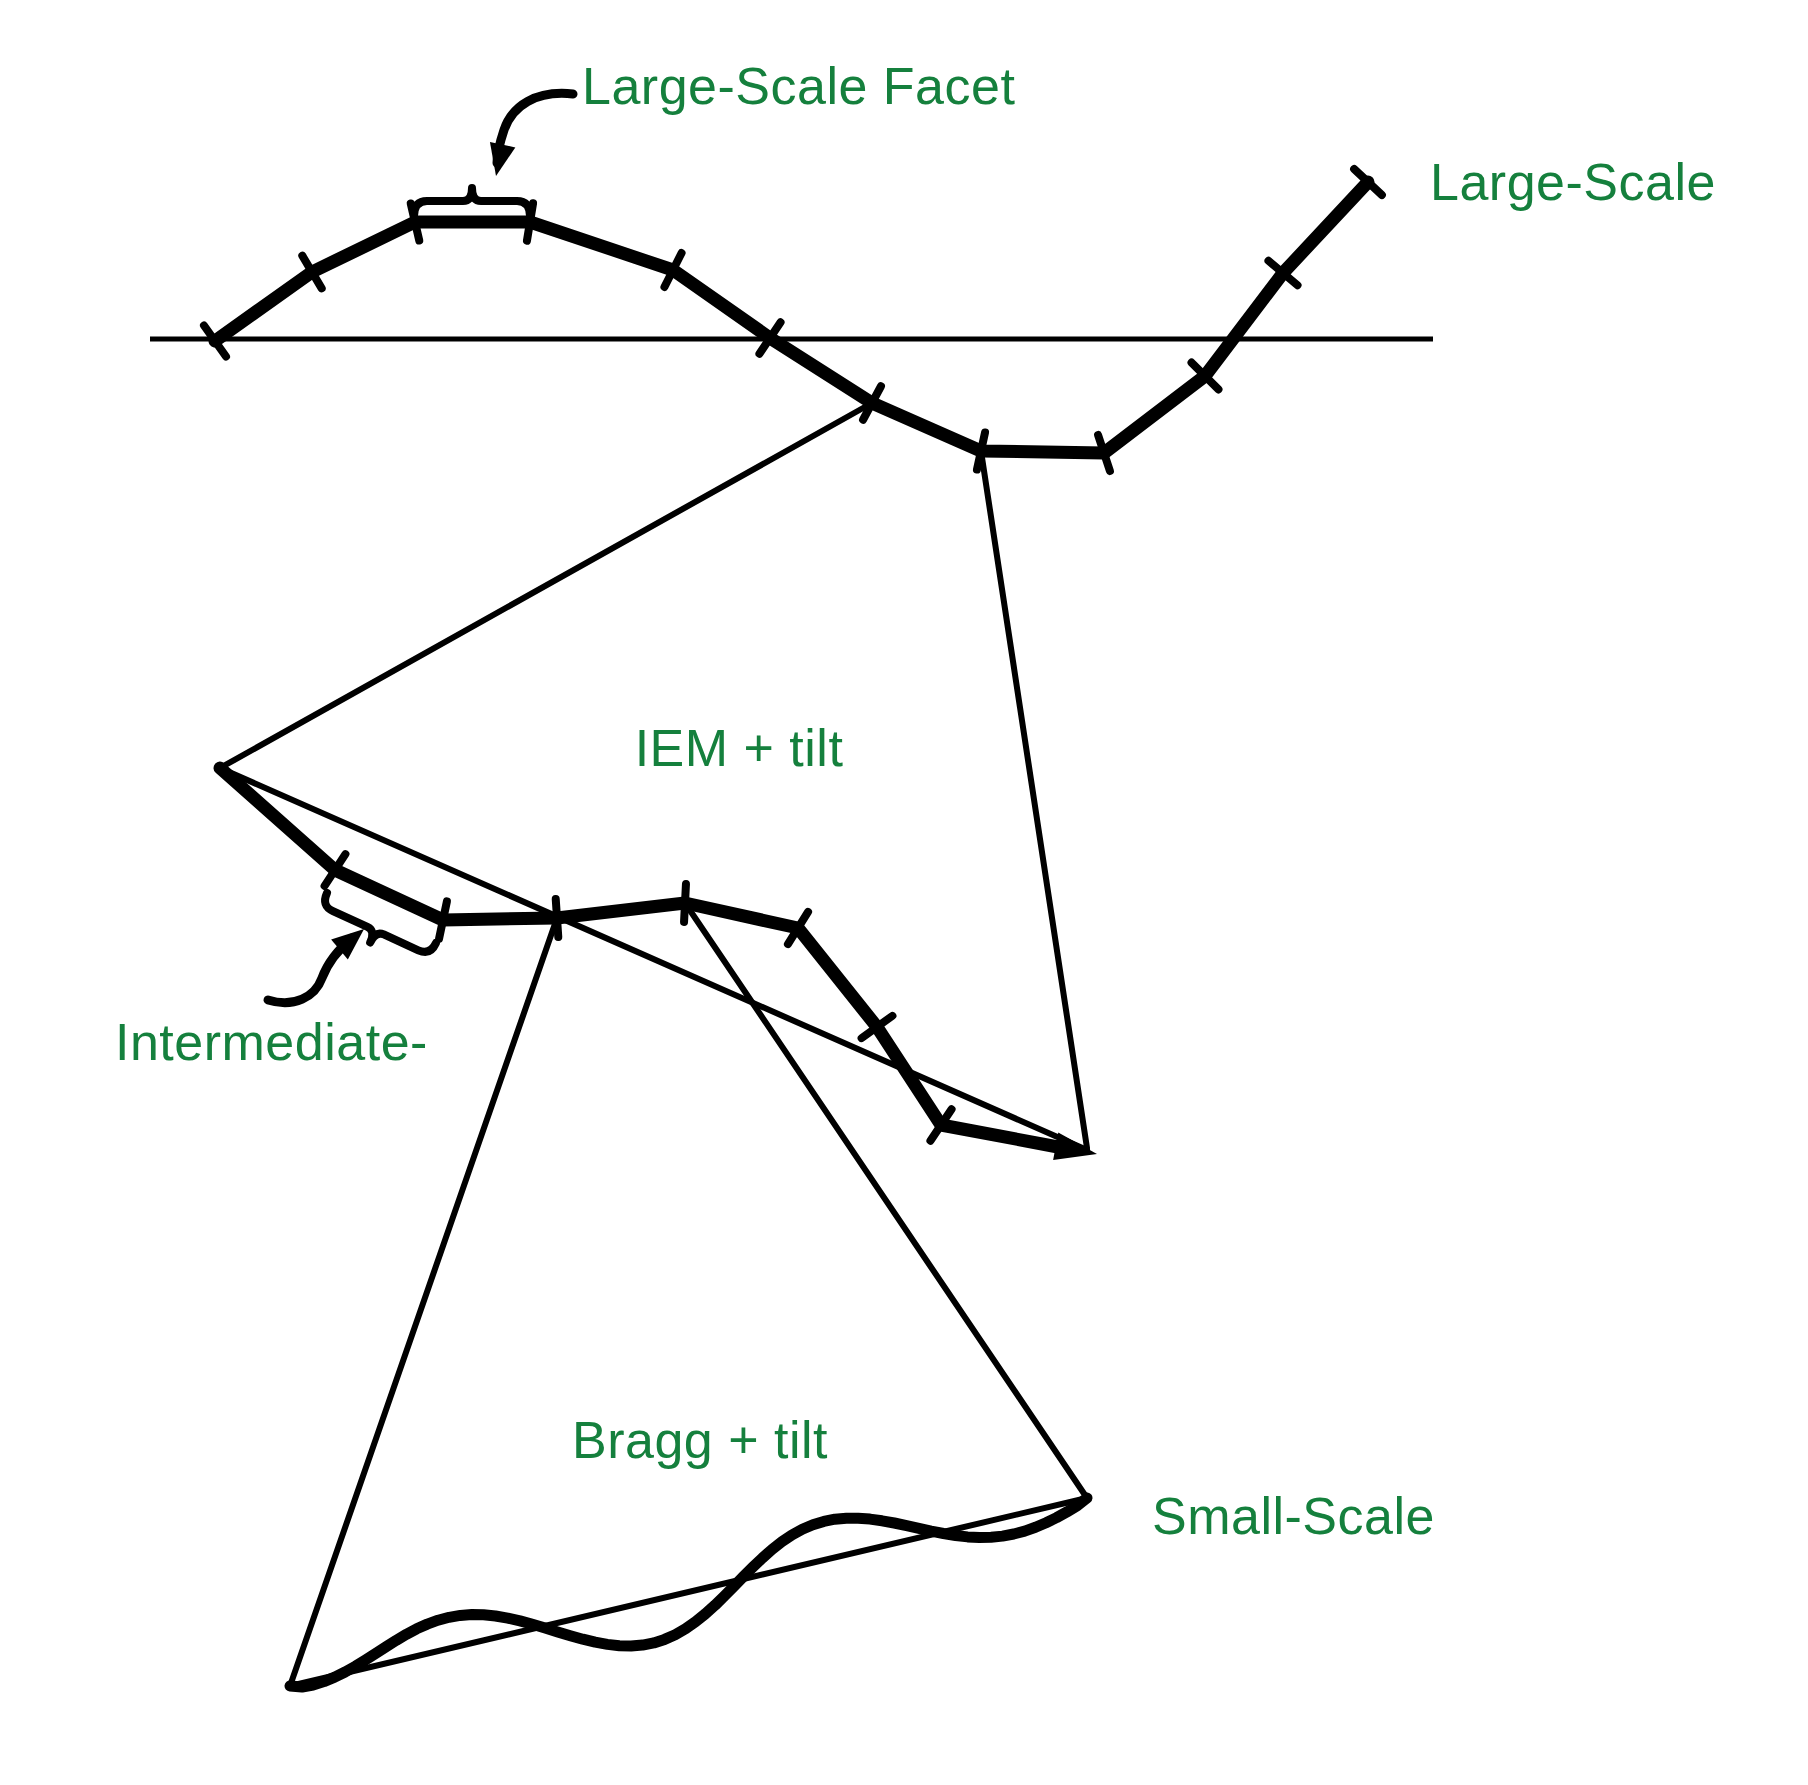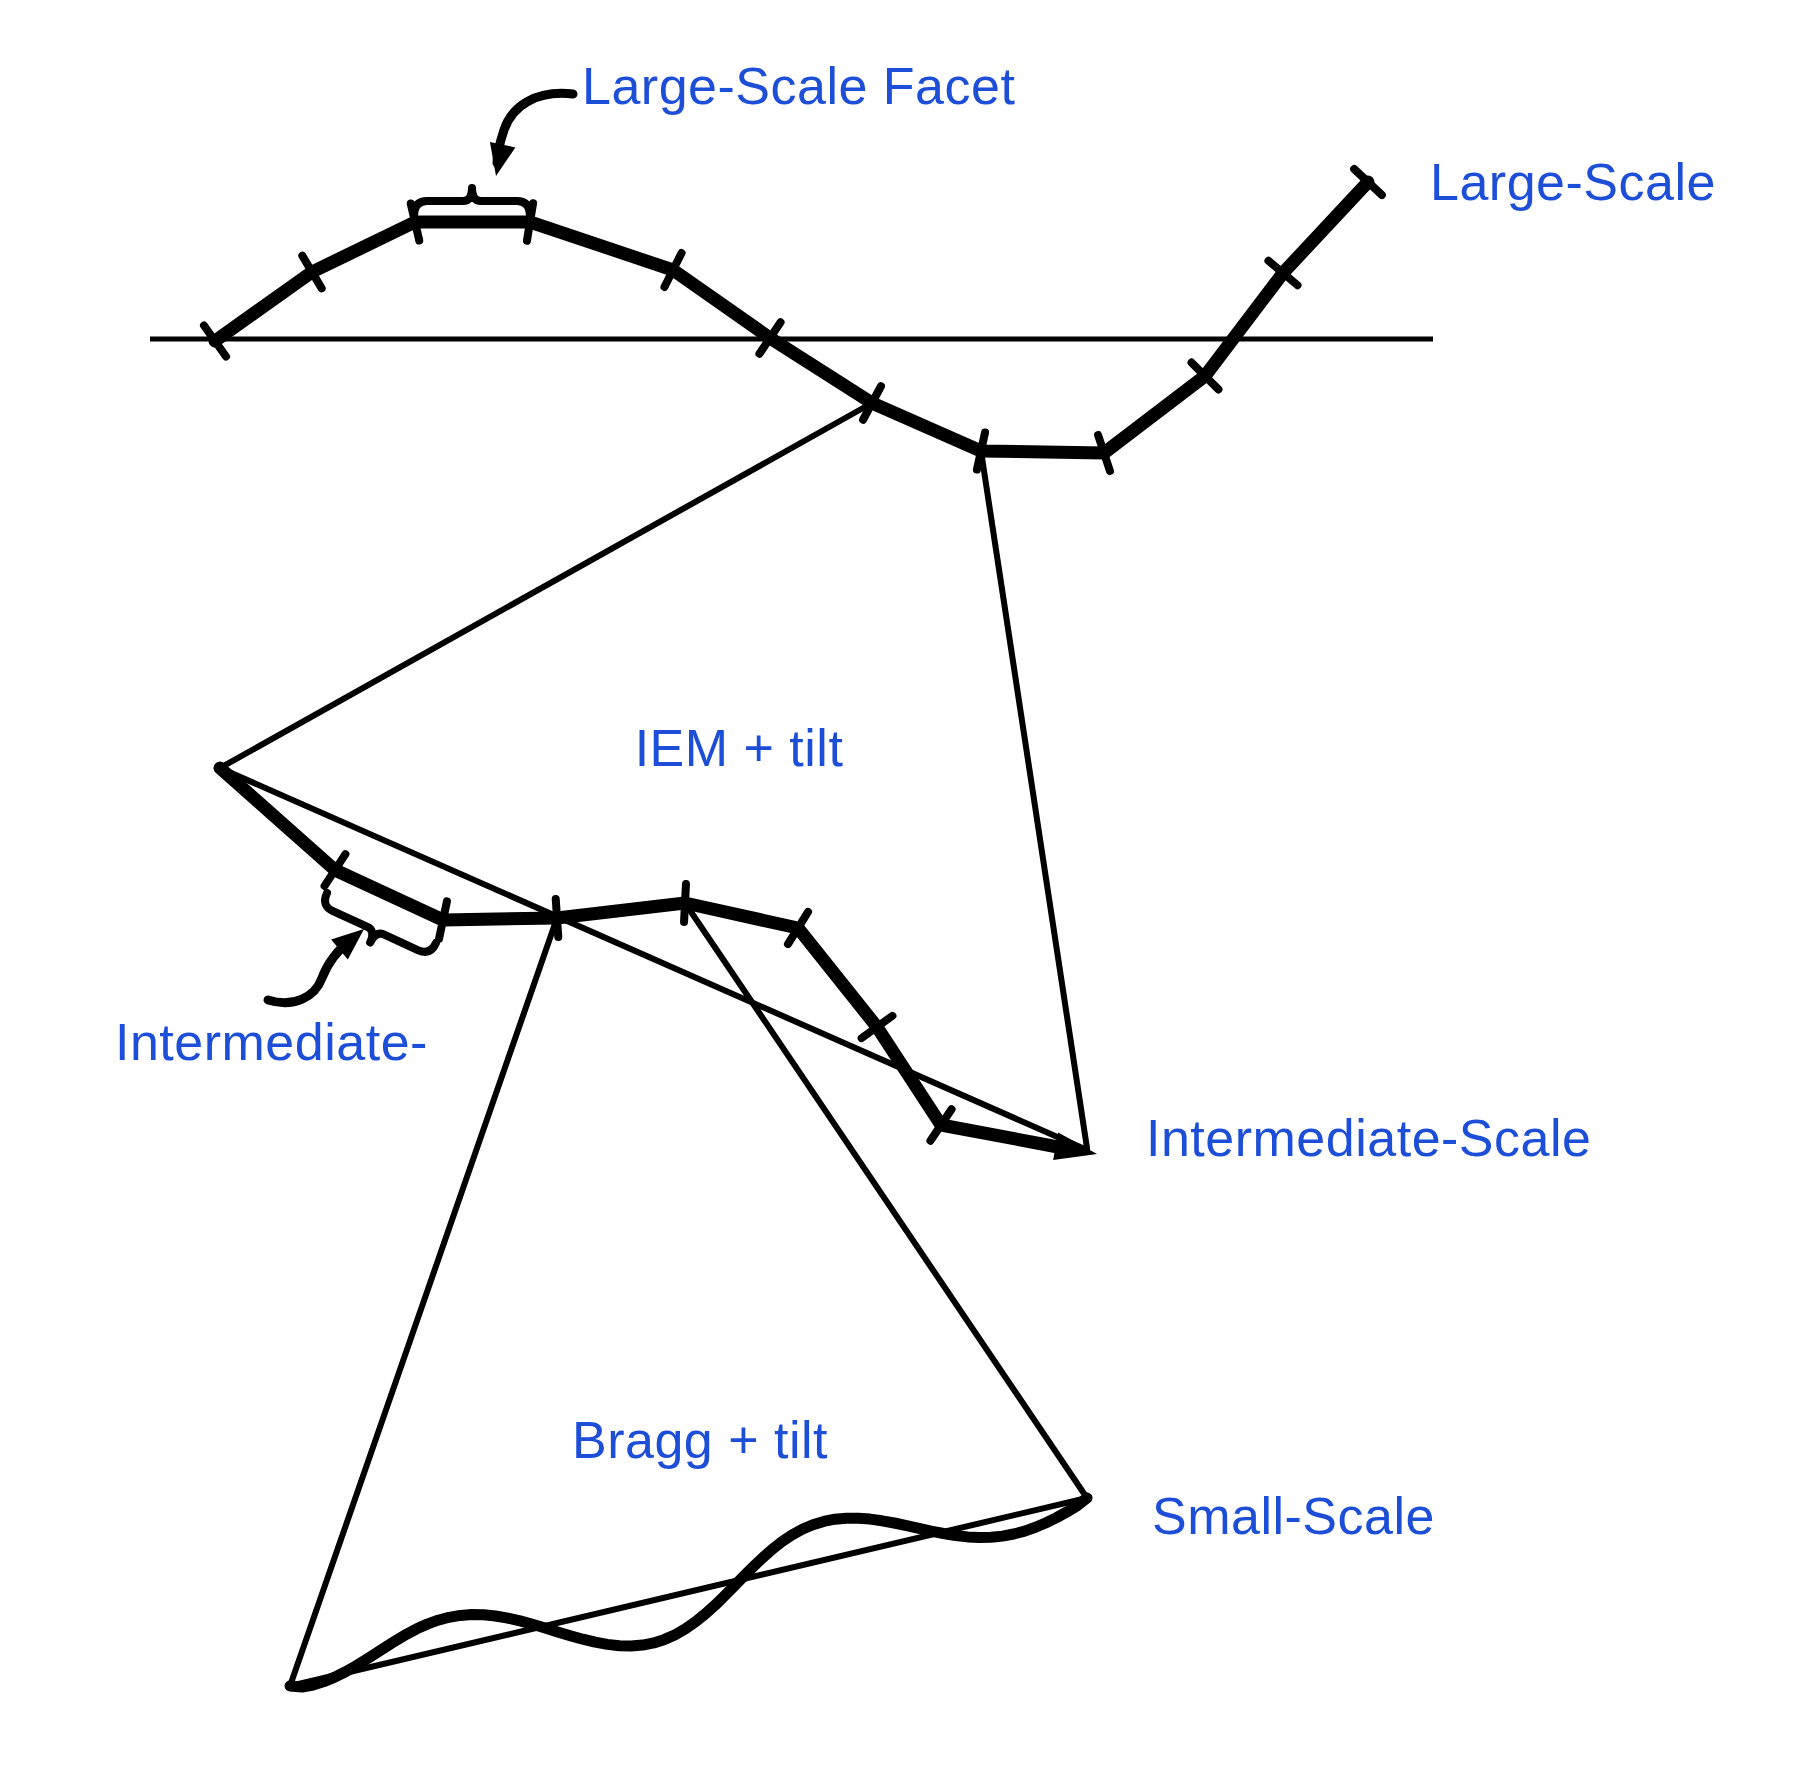--- a/index.html
+++ b/index.html
@@ -9,21 +9,21 @@
     background:#ffffff;
     overflow:hidden;
     font-family:"Liberation Sans", sans-serif;
   }
   .stage svg{position:absolute;left:0;top:0;}
   .lbl{
     position:absolute;
     font-family:"Liberation Sans", sans-serif;
     font-size:52px;
     line-height:1.08;
-    color:#1d4ed8;
+    color:#15803d;
     white-space:nowrap;
     letter-spacing:0.5px;
   }
   .center{transform:translateX(-50%);}
 </style>
 </head>
 <body>
 
 <div class="stage">
 
@@ -98,19 +98,18 @@
 
 
   <div class="lbl" style="left:1430px;top:154px">Large-Scale</div>
 
   <div class="lbl center" style="left:739px;top:720px">IEM + tilt</div>
 
   <div class="lbl" style="left:115px;top:1014px">
     <div>Intermediate-</div>
   </div>
 
-  <div class="lbl" style="left:1146px;top:1110px">Intermediate-Scale</div>
 
   <div class="lbl center" style="left:700px;top:1412px">Bragg + tilt</div>
 
   <div class="lbl" style="left:1152px;top:1488px">Small-Scale</div>
 
 </div>
 
 </body></html>

